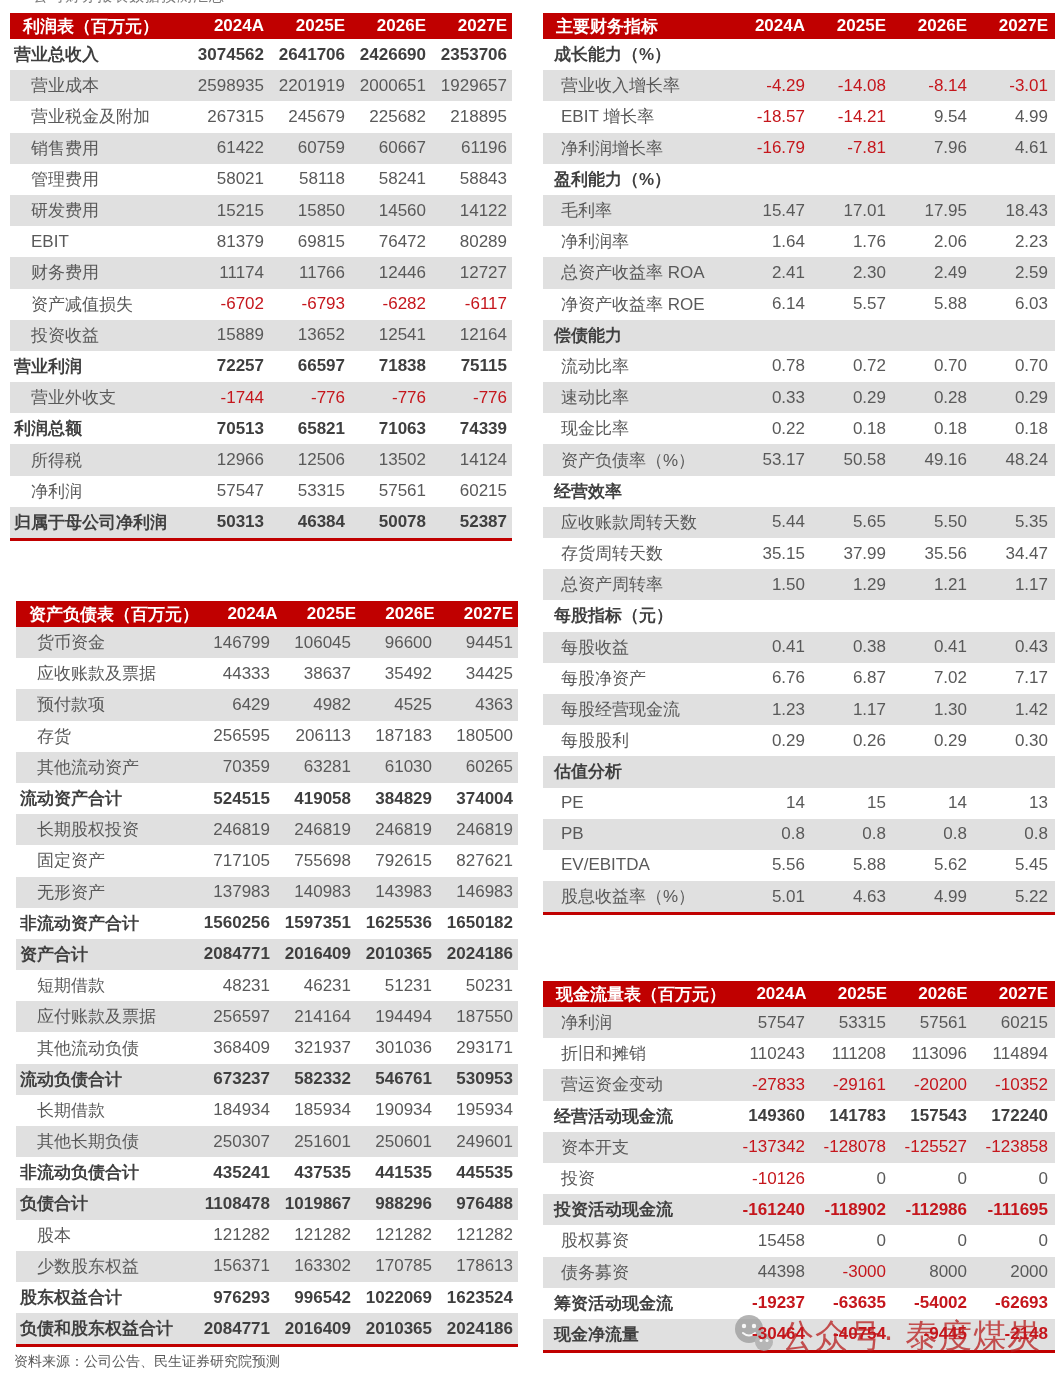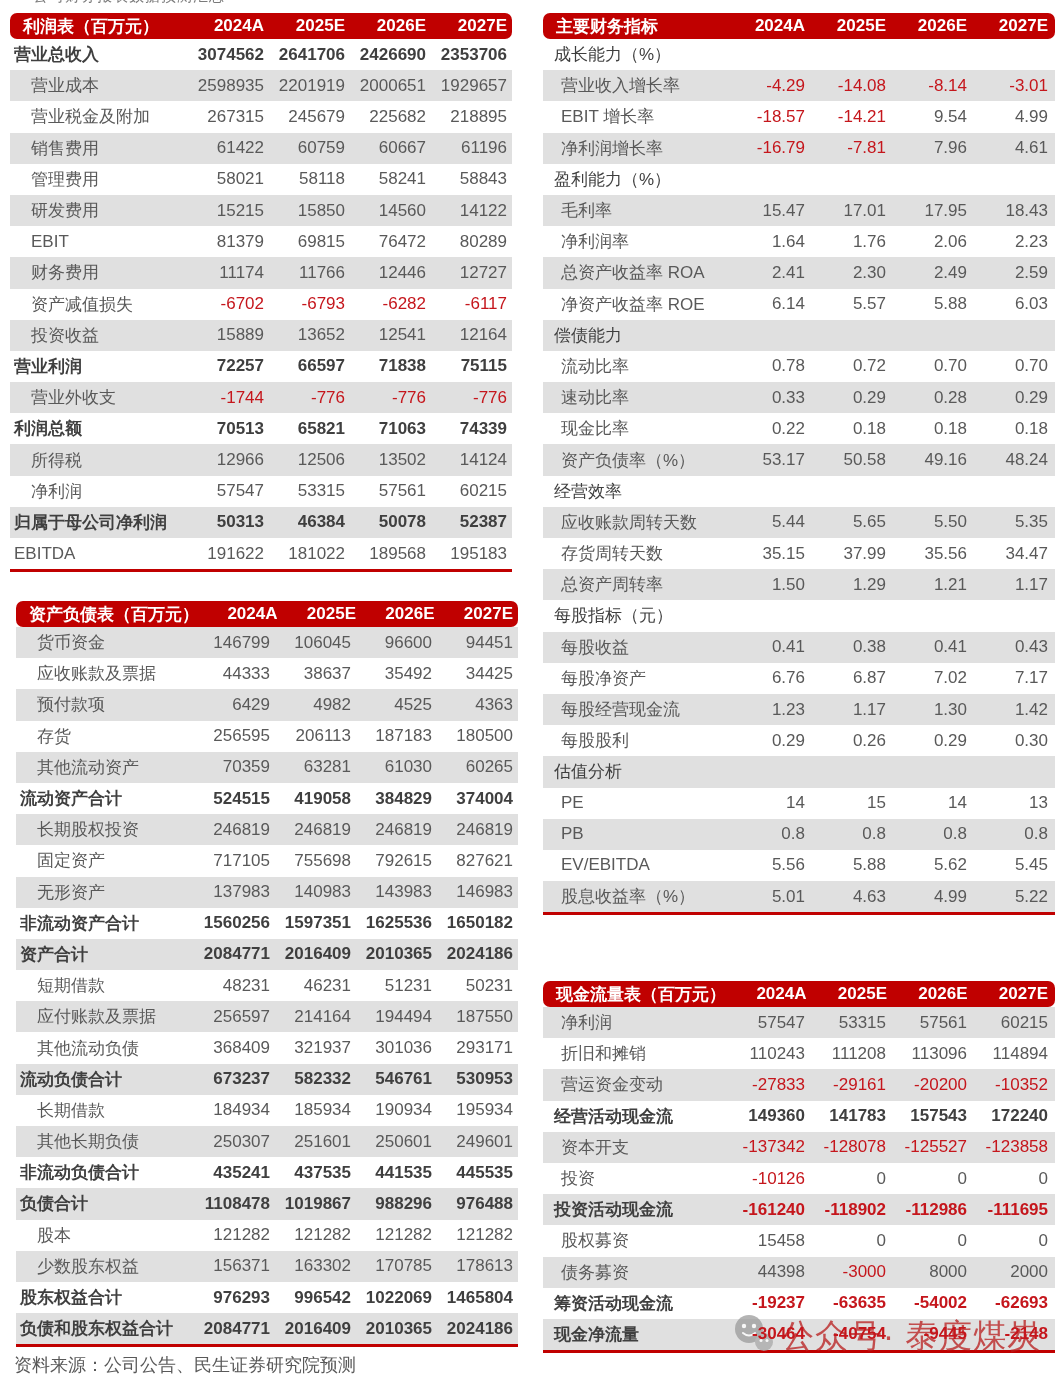--- a/index.html
+++ b/index.html
@@ -12,44 +12,44 @@
   .top-clip span{display:block;margin-top:-13px;font-size:15px;color:#7a7a7a;letter-spacing:1px;white-space:nowrap;}
 
   
   .fin-table{position:absolute;border-bottom:3px solid #C00000;background:#ffffff;}
   #t-income {left:10px; top:13px;  width:502px;}
   #t-balance{left:16px; top:601px; width:502px;}
   #t-metrics{left:543px;top:13px;  width:512px;}
   #t-cash   {left:543px;top:981px; width:512px;}
 
   .fin-header{display:flex;align-items:center;height:26px;background:#C00000;color:#ffffff;
-    font-weight:bold;font-size:17px;border-radius:7px;}
+    font-weight:bold;font-size:17px;}
   .fin-header .h-label{flex:1;padding-left:13px;white-space:nowrap;}
   .fin-row{display:flex;align-items:center;height:31.2px;font-size:17px;color:#595959;}
   .fin-row.stripe{background:#E0E0E0;}
   .fin-row .label{flex:1;white-space:nowrap;position:relative;z-index:3;}
   .num{width:81px;text-align:right;white-space:nowrap;position:relative;z-index:3;
     font-variant-numeric:tabular-nums;}
   .fin-row.bold .label,.fin-row.bold .num{font-weight:bold;color:#3F3F3F;}
-  .fin-row.section .label{font-weight:normal;color:#3F3F3F;}
+  .fin-row.section .label{font-weight:bold;color:#3F3F3F;}
   .num.neg{color:#C5161C !important;}
 
   
   .pad-a .fin-row{padding-right:5px;} .pad-a .fin-header{padding-right:5px;}
   .pad-a .label{padding-left:4px;} .pad-a .label.indent{padding-left:21px;}
   .pad-b .fin-row{padding-right:7px;} .pad-b .fin-header{padding-right:7px;justify-content:center;}
   .pad-b .label{padding-left:11px;} .pad-b .label.indent{padding-left:18px;}
 
   
   .watermark{position:absolute;left:733px;top:1314px;width:322px;height:44px;z-index:2;
     display:flex;align-items:center;opacity:0.75;pointer-events:none;}
   .wm-icon{flex:0 0 auto;margin-right:6px;}
   .wm-text{font-size:33px;color:#b91c1c;white-space:nowrap;letter-spacing:1px;text-align:center;}
 
-  .footer{position:absolute;left:14px;top:1353px;font-size:18px;color:#595959;white-space:nowrap;text-align:right;}
+  .footer{position:absolute;left:14px;top:1353px;font-size:14px;color:#595959;white-space:nowrap;text-align:right;}
 </style>
 </head>
 <body>
 
 <div class="page">
 
   <div class="top-clip">
     <span>公司财务报表数据预测汇总</span>
   </div>
 
@@ -166,27 +166,20 @@
         <div class="num">57561</div>
         <div class="num">60215</div>
       </div>
       <div class="fin-row stripe bold">
         <div class="label">归属于母公司净利润</div>
         <div class="num">50313</div>
         <div class="num">46384</div>
         <div class="num">50078</div>
         <div class="num">52387</div>
       </div>
-      <div class="fin-row">
-        <div class="label">EBITDA</div>
-        <div class="num">191622</div>
-        <div class="num">181022</div>
-        <div class="num">189568</div>
-        <div class="num">195183</div>
-      </div>
     </div>
 
   <div class="fin-table pad-a" id="t-balance">
       <div class="fin-header">
         <div class="h-label">资产负债表（百万元）</div>
         <div class="num">2024A</div>
         <div class="num">2025E</div>
         <div class="num">2026E</div>
         <div class="num">2027E</div>
       </div>
@@ -335,21 +328,21 @@
         <div class="num">156371</div>
         <div class="num">163302</div>
         <div class="num">170785</div>
         <div class="num">178613</div>
       </div>
       <div class="fin-row bold">
         <div class="label">股东权益合计</div>
         <div class="num">976293</div>
         <div class="num">996542</div>
         <div class="num">1022069</div>
-        <div class="num">1465804</div>
+        <div class="num">1623524</div>
       </div>
       <div class="fin-row stripe bold">
         <div class="label">负债和股东权益合计</div>
         <div class="num">2084771</div>
         <div class="num">2016409</div>
         <div class="num">2010365</div>
         <div class="num">2024186</div>
       </div>
     </div>
 

